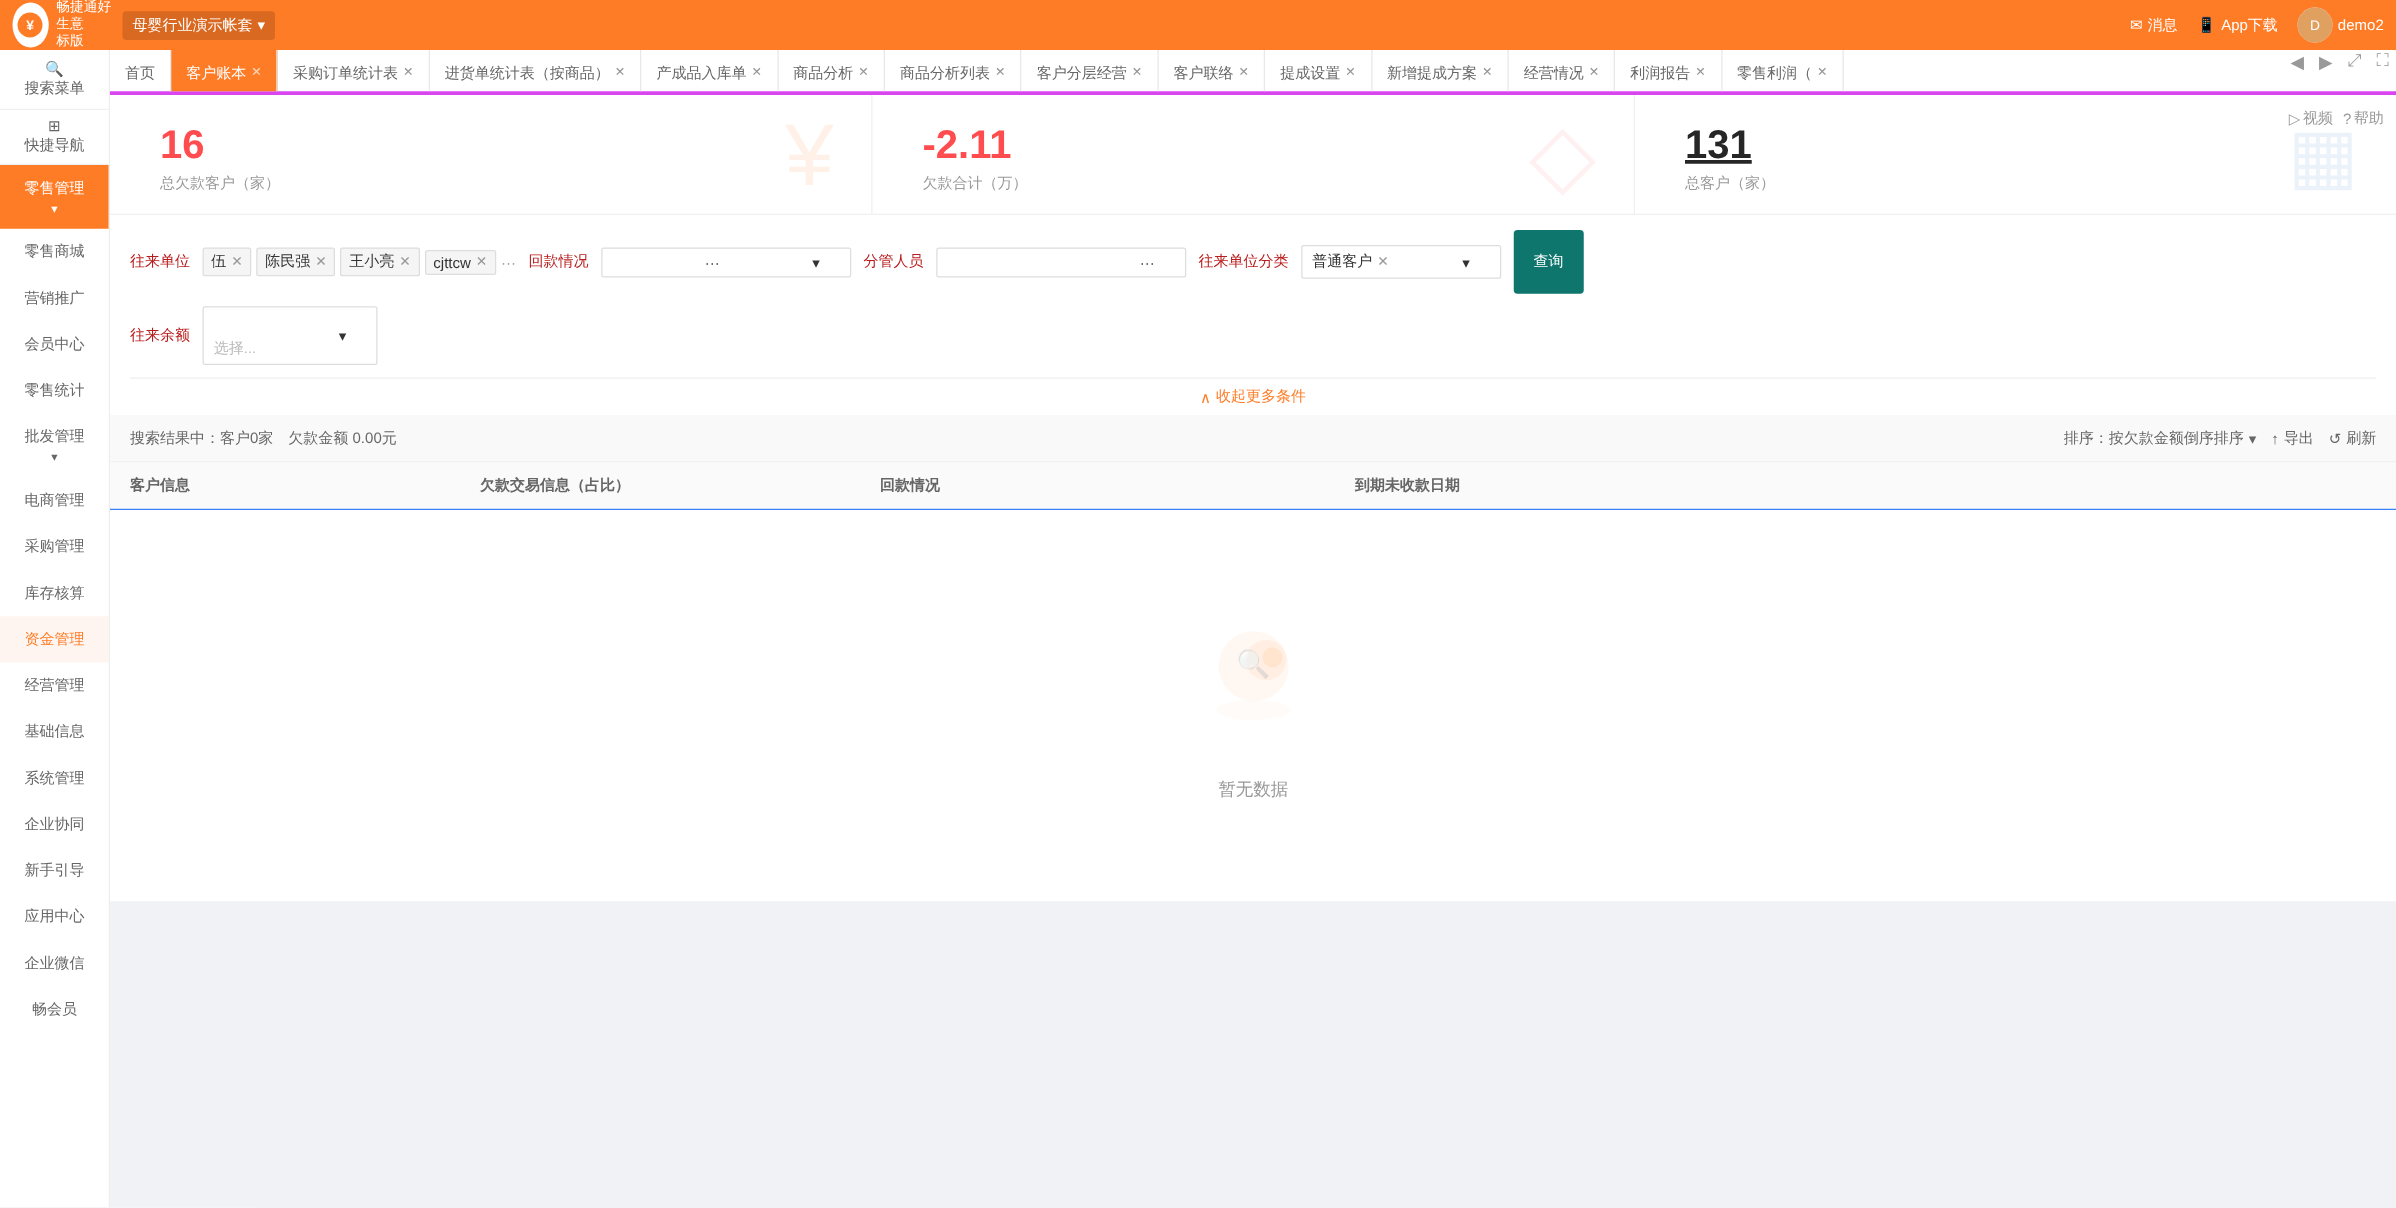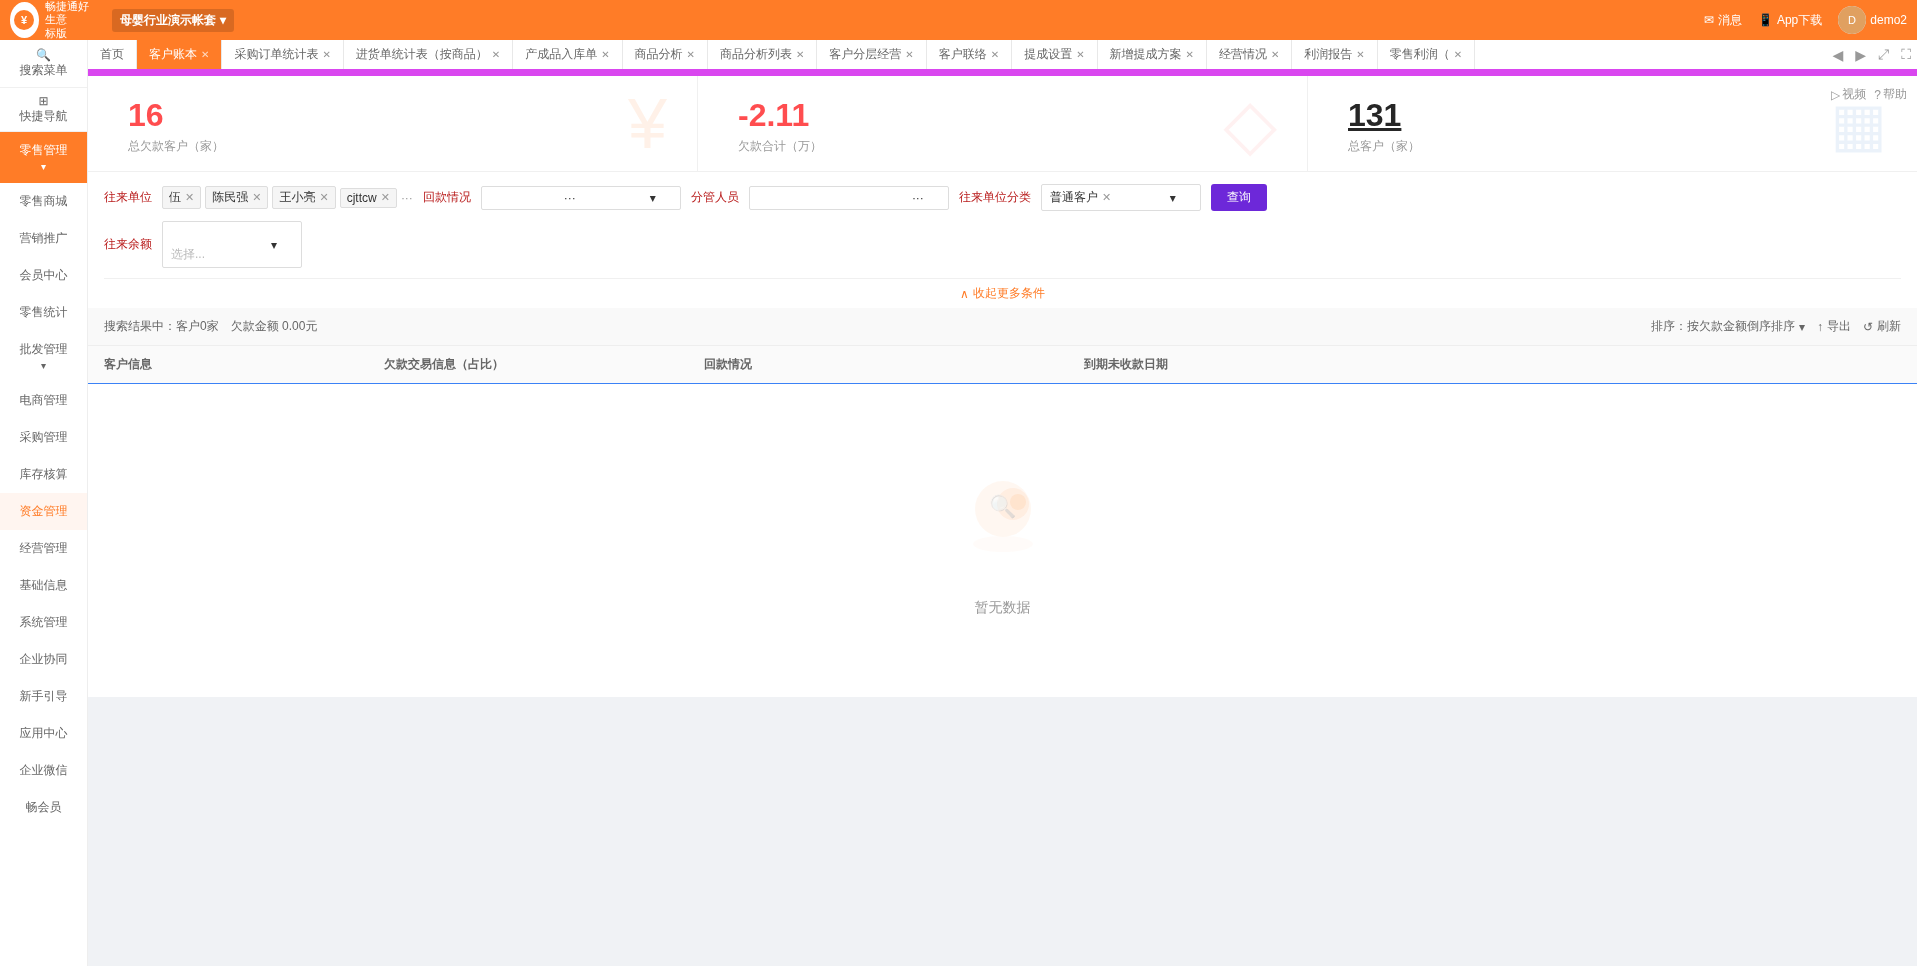--- a/index.html
+++ b/index.html
@@ -4,42 +4,42 @@
   <style>
     * { box-sizing: border-box; margin: 0; padding: 0; }
     body { font-family: 'Microsoft YaHei', sans-serif; font-size: 12px; background: #f5f5f5; color: #333; overflow: hidden; height: 966px; }
 
     
     .app-container { display: flex; flex-direction: column; height: 100%; }
     .top-bar { display: flex; align-items: center; background: #ff7c27; height: 40px; padding: 0 10px; flex-shrink: 0; }
     .logo-area { display: flex; align-items: center; width: 88px; }
     .logo-icon { width: 36px; height: 36px; background: #fff; border-radius: 50%; display: flex; align-items: center; justify-content: center; margin-right: 6px; }
     .logo-text { color: #fff; font-size: 11px; line-height: 1.2; }
-    .header-dropdown { color: #fff; font-size: 12px; margin-left: 14px; cursor: pointer; display: flex; align-items: center; gap: 4px; background: rgba(0,0,0,0.15); padding: 3px 8px; border-radius: 3px; font-weight: bold; }
+    .header-dropdown { color: #fff; font-size: 12px; margin-left: 0; cursor: pointer; display: flex; align-items: center; gap: 4px; background: rgba(0,0,0,0.15); padding: 3px 8px; border-radius: 3px; }
     .top-bar-right { margin-left: auto; display: flex; align-items: center; gap: 16px; color: #fff; font-size: 12px; }
     .top-bar-right span { cursor: pointer; display: flex; align-items: center; gap: 4px; }
     .avatar { width: 28px; height: 28px; border-radius: 50%; background: #e0e0e0; overflow: hidden; display: flex; align-items: center; justify-content: center; }
 
     
     .main-layout { display: flex; flex: 1; overflow: hidden; }
 
     
     .sidebar { width: 88px; background: #fff; display: flex; flex-direction: column; border-right: 1px solid #eee; flex-shrink: 0; overflow-y: auto; }
     .sidebar-search { padding: 8px 0; text-align: center; cursor: pointer; color: #666; font-size: 12px; border-bottom: 1px solid #f0f0f0; }
     .sidebar-nav { padding: 6px 0; text-align: center; cursor: pointer; color: #666; font-size: 12px; border-bottom: 1px solid #f0f0f0; }
     .sidebar-item { padding: 10px 0; text-align: center; cursor: pointer; color: #666; font-size: 12px; position: relative; }
     .sidebar-item.active { background: #ff7c27; color: #fff; }
     .sidebar-item.active-parent { color: #ff7c27; }
     .sidebar-item .arrow { font-size: 10px; }
 
     
     .content-area { flex: 1; display: flex; flex-direction: column; overflow: hidden; }
 
     
-    .tab-bar { display: flex; align-items: center; background: #fff; border-bottom: 7px solid #d946ef; height: 36px; flex-shrink: 0; overflow: hidden; }
+    .tab-bar { display: flex; align-items: flex-start; background: #fff; border-bottom: 3px solid #d946ef; height: 36px; flex-shrink: 0; overflow: hidden; }
     .tab-item { display: flex; align-items: center; padding: 0 12px; height: 36px; font-size: 12px; cursor: pointer; border-right: 1px solid #e8e8e8; white-space: nowrap; color: #666; flex-shrink: 0; }
     .tab-item.active { background: #ff7c27; color: #fff; }
     .tab-item.home { color: #666; }
     .tab-close { margin-left: 4px; font-size: 10px; opacity: 0.7; }
     .tab-arrow { padding: 0 6px; cursor: pointer; color: #999; font-size: 14px; }
     .tab-bar-end { display: flex; align-items: center; margin-left: auto; }
     .tab-bar-icon { padding: 0 6px; cursor: pointer; color: #999; font-size: 14px; }
 
     
     .page-content { flex: 1; overflow-y: auto; background: #f0f2f5; }
@@ -79,21 +79,21 @@
     .col-debt { flex: 0 0 320px; }
     .col-repay { flex: 0 0 380px; }
     .col-date { flex: 1; }
 
     
     .empty-state { display: flex; flex-direction: column; align-items: center; justify-content: center; padding: 80px 0; }
     .empty-icon { font-size: 80px; opacity: 0.3; margin-bottom: 16px; color: #ff9966; }
     .empty-text { color: #999; font-size: 14px; }
 
     
-    .btn-orange { background: #6d28d9; color: #fff; border: none; border-radius: 3px; padding: 5px 16px; font-size: 12px; cursor: pointer; }
+    .btn-orange { background: #0f766e; color: #fff; border: none; border-radius: 3px; padding: 17px 16px; font-size: 12px; cursor: pointer; }
 
     
     ::-webkit-scrollbar { width: 4px; height: 4px; }
     ::-webkit-scrollbar-track { background: #f1f1f1; }
     ::-webkit-scrollbar-thumb { background: #ccc; border-radius: 2px; }
   </style>
 </head>
 <body>
 
 <div class="app-container">

